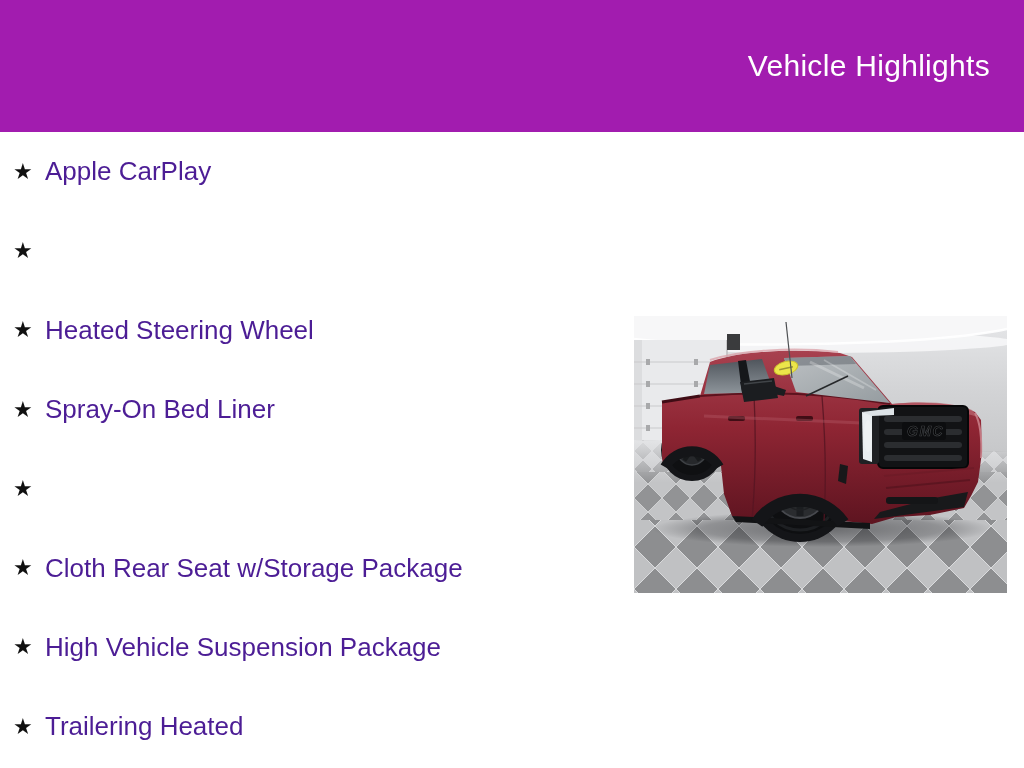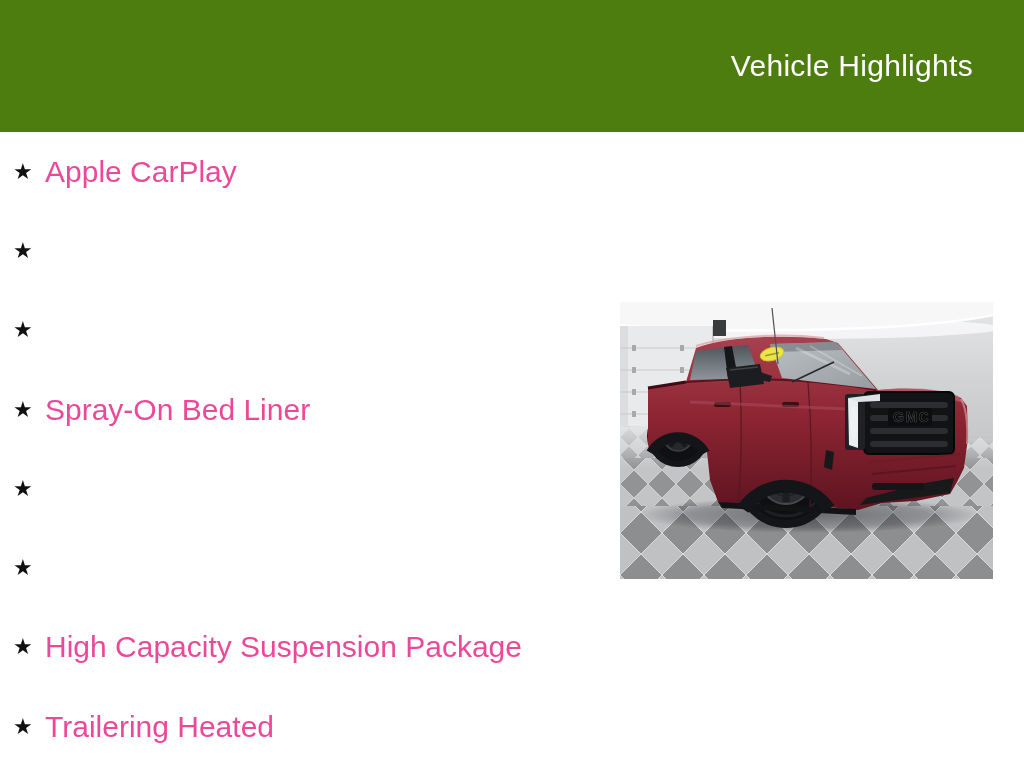--- a/index.html
+++ b/index.html
@@ -8,26 +8,26 @@
     width: 1024px;
     height: 768px;
     background: #ffffff;
     overflow: hidden;
     font-family: "Liberation Sans", sans-serif;
   }
   .topbar {
     position: absolute;
     top: 0; left: 0;
     width: 1024px; height: 132px;
-    background: #4d7c0f;
+    background: #a21caf;
     display: flex;
     align-items: center;
     justify-content: flex-end;
     box-sizing: border-box;
-    padding-right: 51px;
+    padding-right: 34px;
   }
   .topbar h1 {
     margin: 0;
     color: #ffffff;
     font-size: 30px;
     font-weight: 400;
     letter-spacing: 0.3px;
   }
   ul.features {
     position: absolute;
@@ -45,32 +45,33 @@
   }
   .star {
     display: inline-block;
     width: 32px;
     font-size: 22px;
     line-height: 1;
     color: #101010;
     font-family: "DejaVu Sans", "Liberation Sans", sans-serif;
   }
   .label {
-    font-size: 30px;
-    color: #ec4899;
+    font-size: 26px;
+    color: #4c1d95;
     white-space: nowrap;
   }
   figure.photo {
     position: absolute;
     left: 620px;
     top: 302px;
     width: 373px;
     height: 277px;
-    margin: 0;
+    margin: 14px;
     padding: 0;
+    font-style: italic;
   }
   figure.photo svg { display: block; width: 100%; height: 100%; }
 </style>
 </head>
 <body>
 
 <div class="page">
 
   <header class="topbar">
     <h1>Vehicle Highlights</h1>
@@ -79,34 +80,36 @@
   <ul class="features">
     <li>
       <span class="star">★</span>
       <span class="label">Apple CarPlay</span>
     </li>
     <li>
       <span class="star">★</span>
     </li>
     <li>
       <span class="star">★</span>
+      <span class="label">Heated Steering Wheel</span>
     </li>
     <li>
       <span class="star">★</span>
       <span class="label">Spray-On Bed Liner</span>
     </li>
     <li>
       <span class="star">★</span>
     </li>
     <li>
       <span class="star">★</span>
-    </li>
-    <li>
-      <span class="star">★</span>
-      <span class="label">High Capacity Suspension Package</span>
+      <span class="label">Cloth Rear Seat w/Storage Package</span>
+    </li>
+    <li>
+      <span class="star">★</span>
+      <span class="label">High Vehicle Suspension Package</span>
     </li>
     <li>
       <span class="star">★</span>
       <span class="label">Trailering Heated</span>
     </li>
   </ul>
 
   <figure class="photo" role="img" aria-label="Red GMC crew-cab pickup truck with black grille and black alloy wheels parked in a bright garage showroom on a gray checkered diamond-tile floor, yellow year sticker on the windshield">
     <svg viewBox="0 0 373 277" xmlns="http://www.w3.org/2000/svg">
       <defs>

